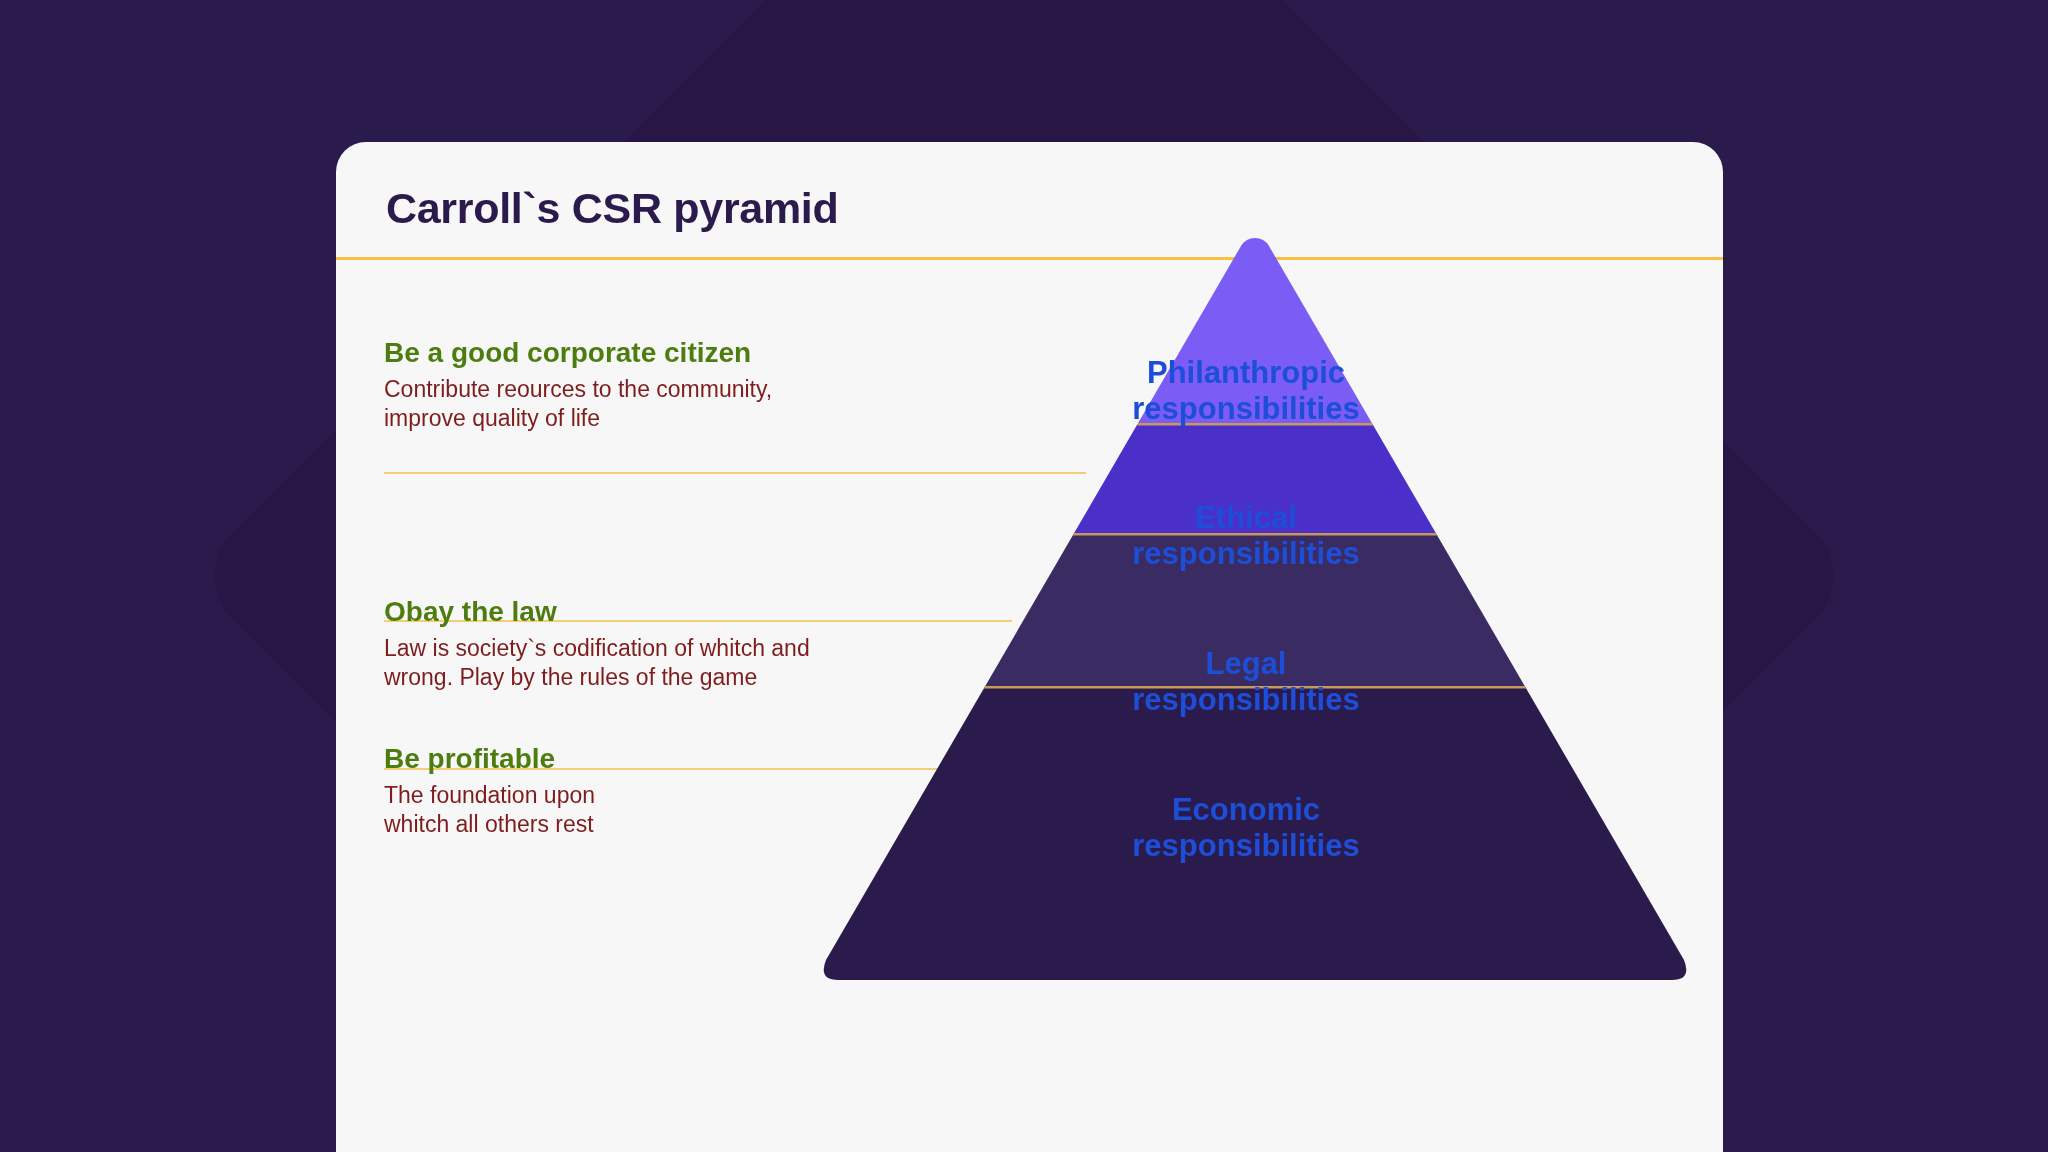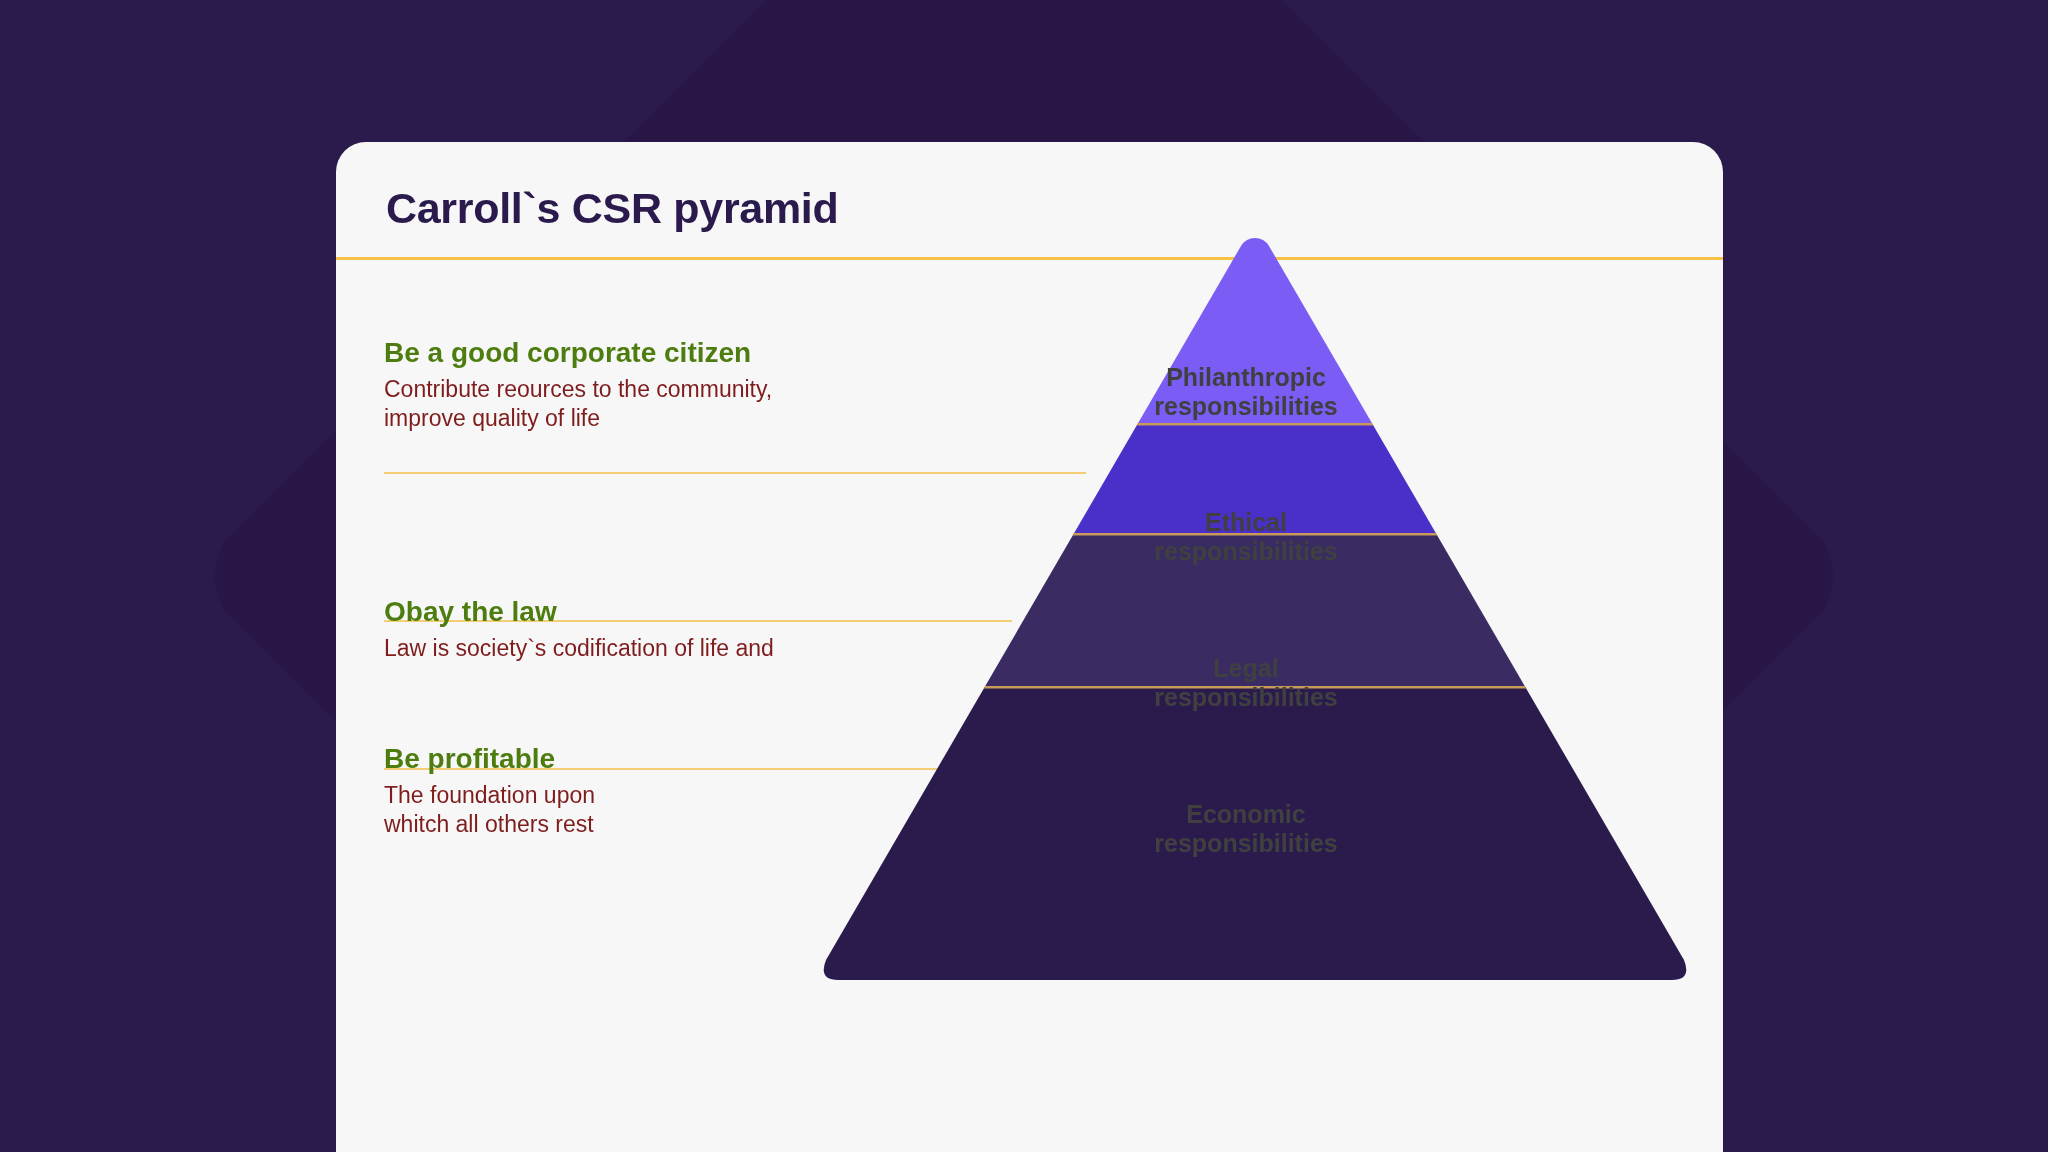--- a/index.html
+++ b/index.html
@@ -53,26 +53,25 @@
     left:0; top:0;
     width:1387px; height:880px;
     pointer-events:none;
   }
   #pyramid-svg{ position:absolute; left:0; top:0; }
 
   .tier-label{
     position:absolute;
     width:520px;
     text-align:center;
-    color:#404040;
-    font-size:25px;
+    color:#1d4ed8;
+    font-size:31px;
     font-weight:700;
     line-height:1.16;
     left:650px;
-    margin-top:8px;
   }
 
   
   .row{
     position:absolute;
     left:48px;
     width:720px;
   }
   .row-title{
     font-size:28px;
@@ -111,21 +110,22 @@
       <span>improve quality of life</span>
     </div>
   </div>
   <div class="row-rule" style="top:330px; width:702px;"></div>
 
   <div class="row-rule" style="top:478px; width:628px;"></div>
 
   <div class="row" style="top:453px;">
     <div class="row-title">Obay the law</div>
     <div class="row-desc">
-      <span>Law is society`s codification of life and</span><br>
+      <span>Law is society`s codification of whitch and</span><br>
+      <span>wrong. Play by the rules of the game</span>
     </div>
   </div>
   <div class="row-rule" style="top:626px; width:556px;"></div>
 
   <div class="row" style="top:600px;">
     <div class="row-title">Be profitable</div>
     <div class="row-desc">
       <span>The foundation upon</span><br>
       <span>whitch all others rest</span>
     </div>

